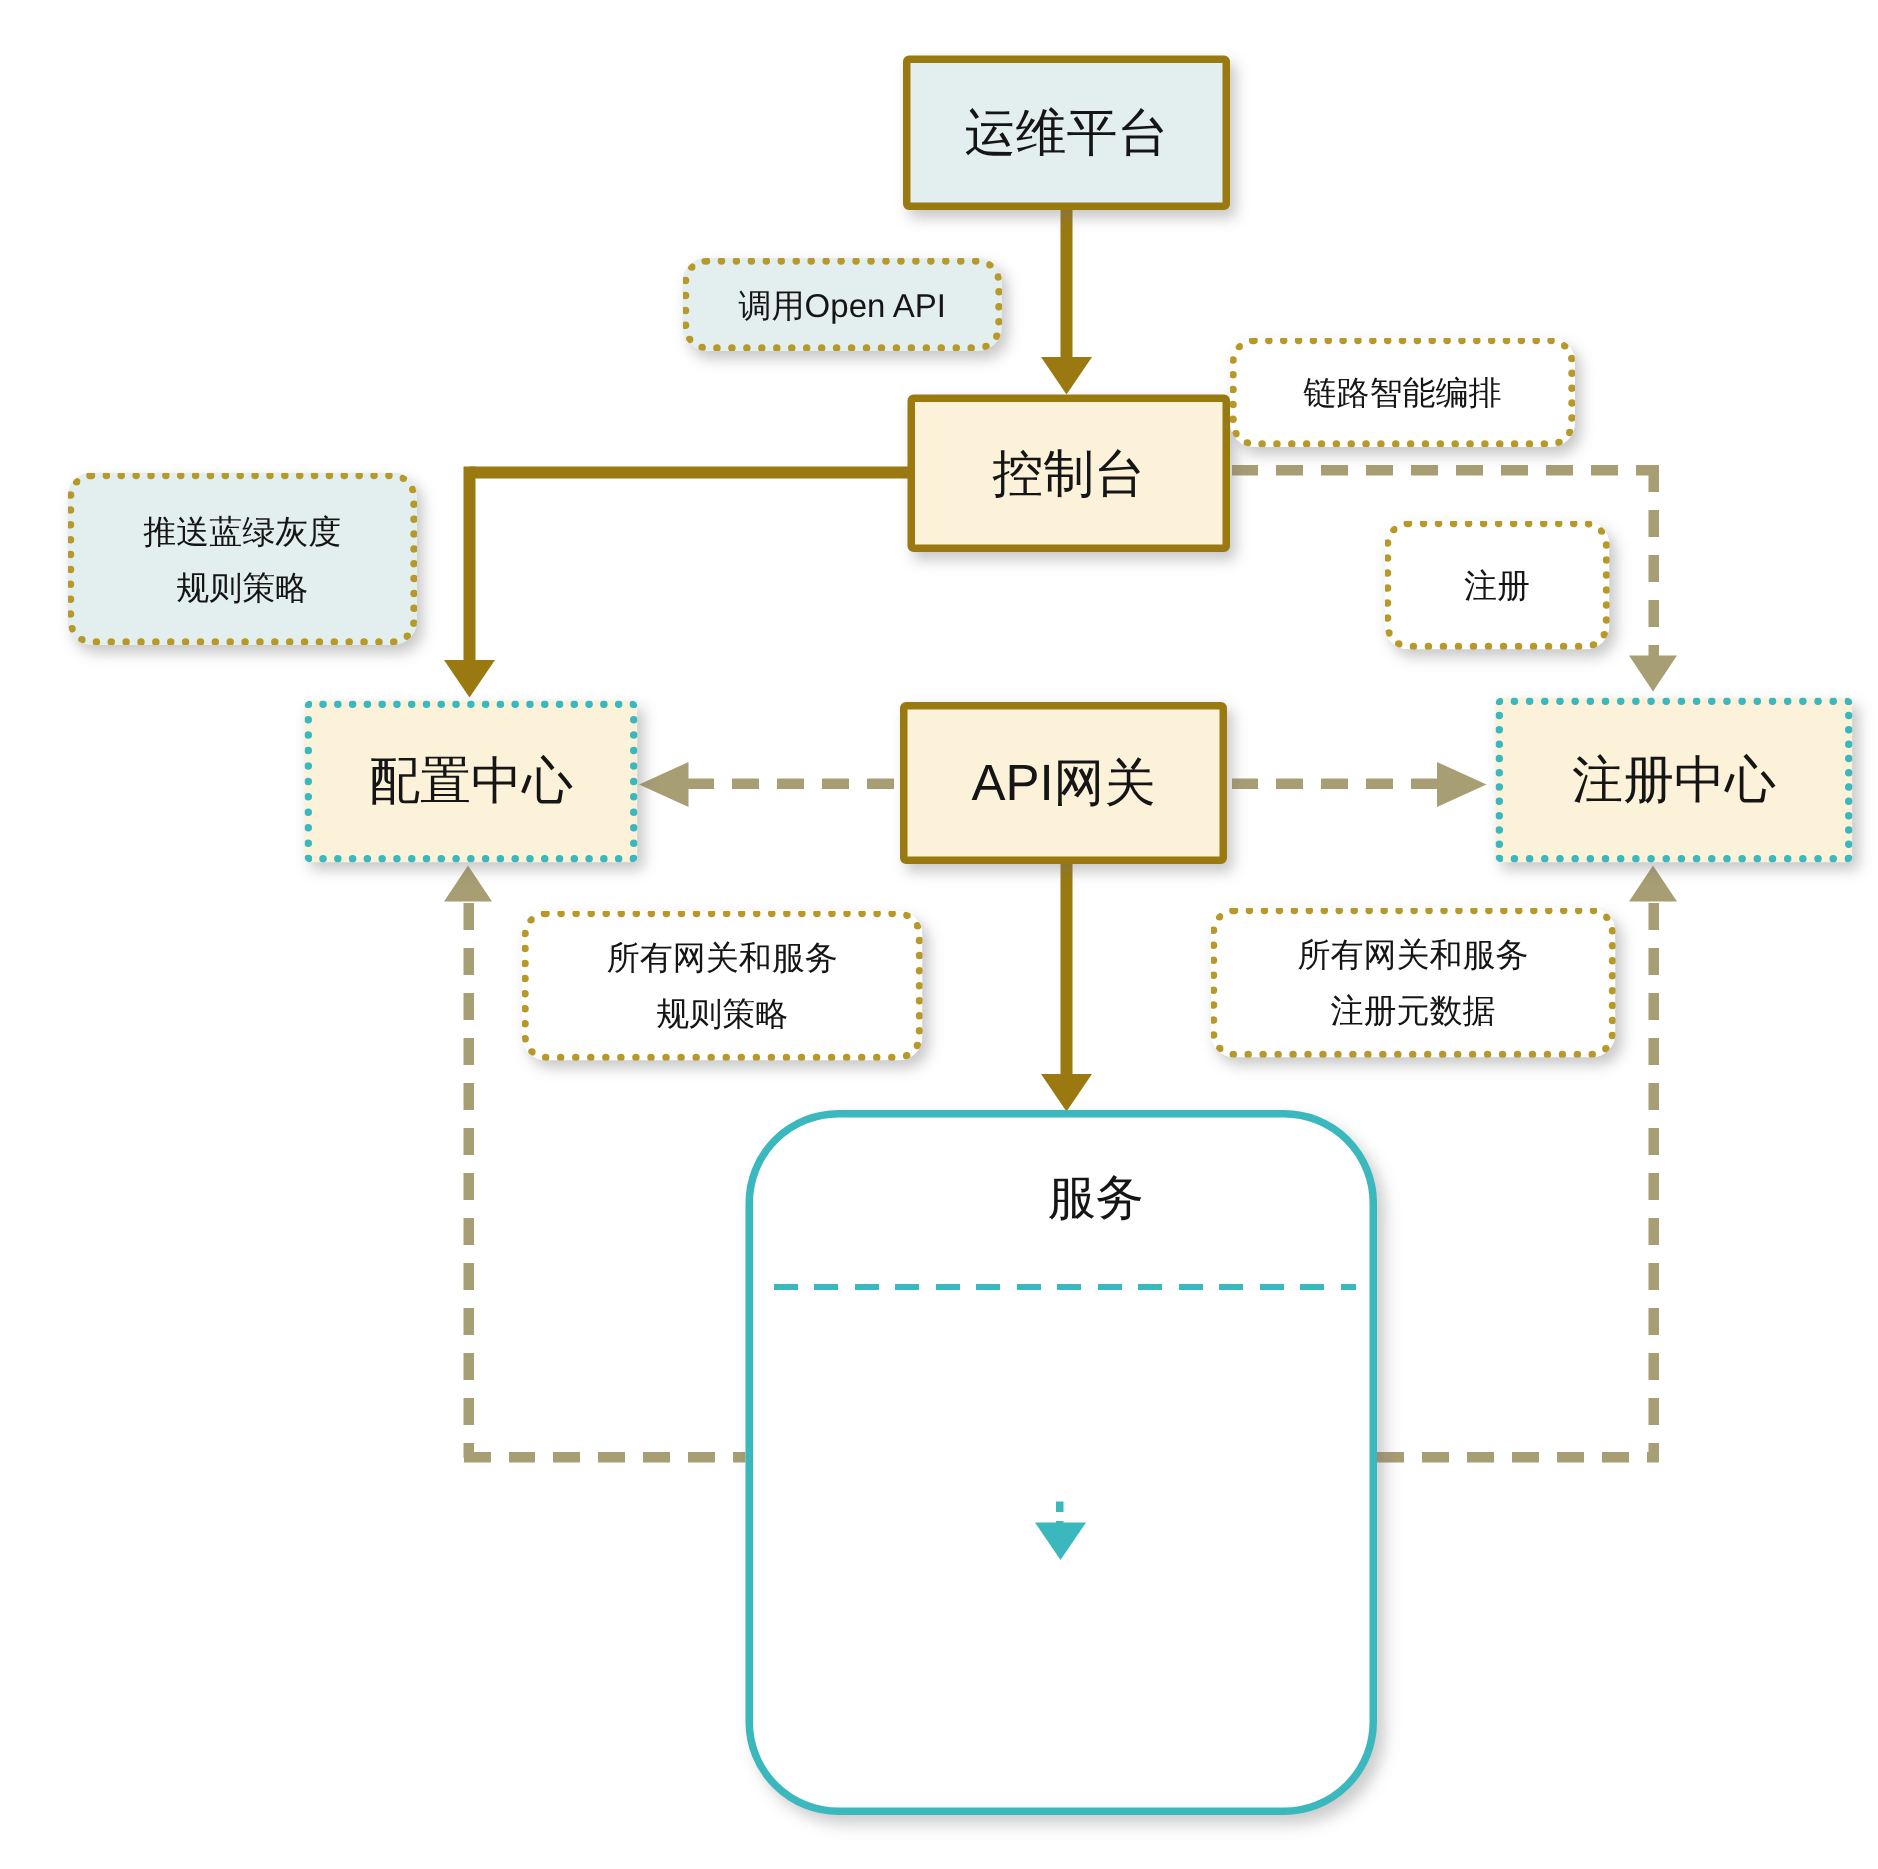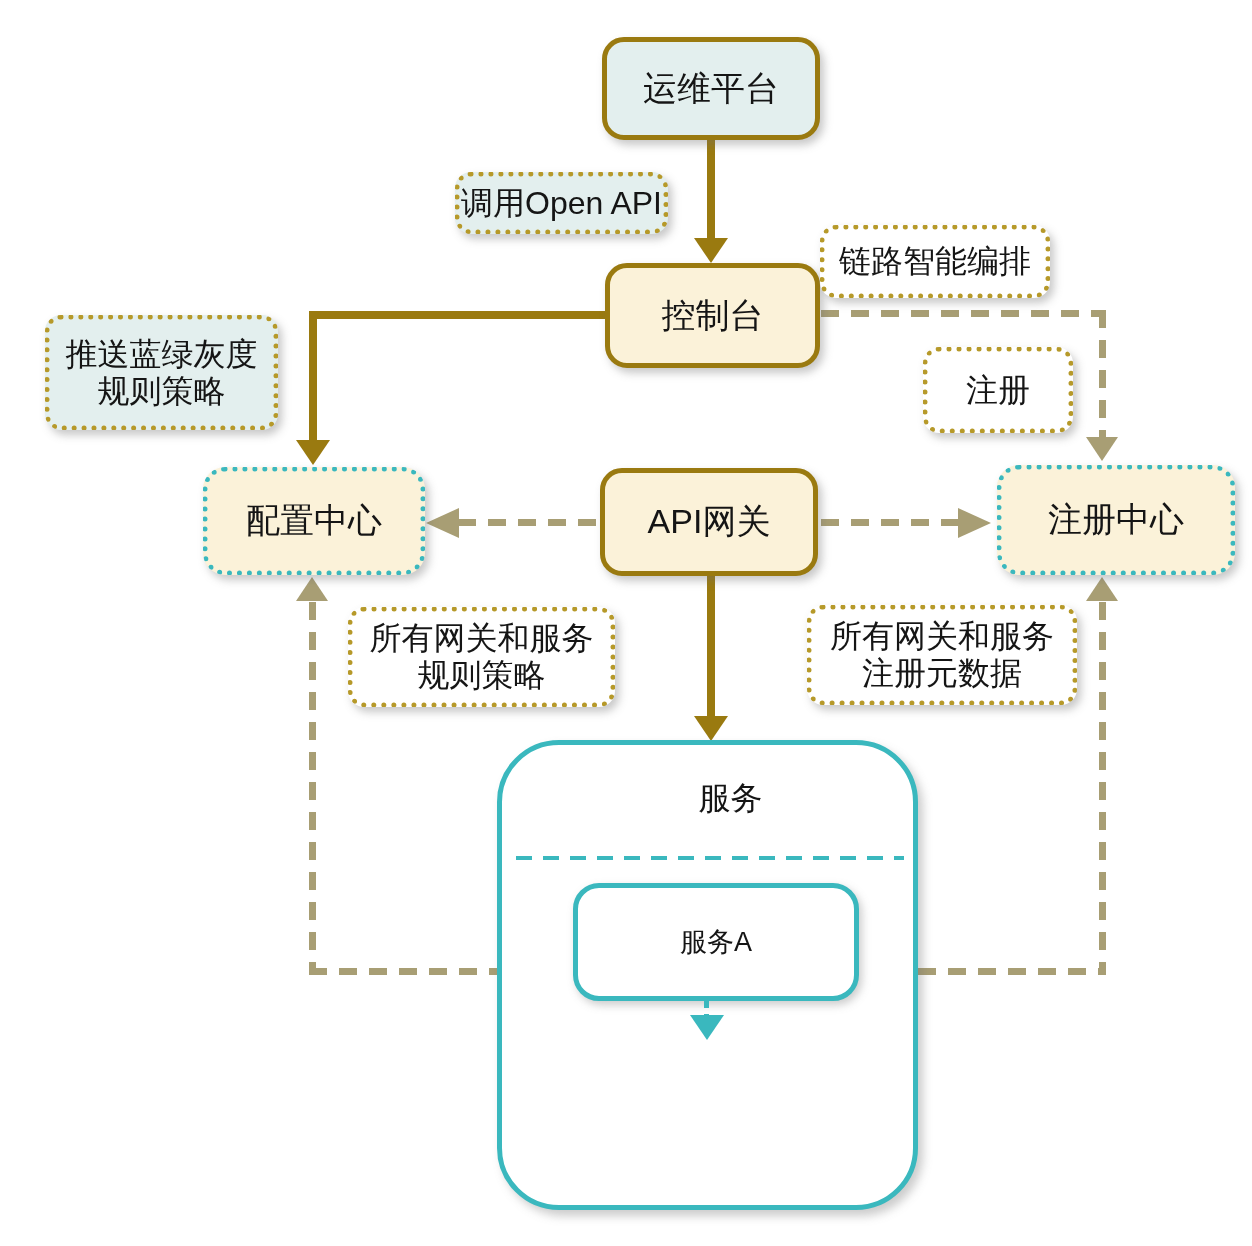--- a/index.html
+++ b/index.html
@@ -21,34 +21,34 @@
     font-family:"Liberation Sans", sans-serif;
     color:var(--text);
     overflow:hidden;
   }
   
   .node{
     position:absolute;
     display:flex;align-items:center;justify-content:center;
     background:var(--cream-fill);
     border:5px solid var(--gold-solid);
-    border-radius:22px;
+    border-radius:4px;
     font-size:34px;
     box-shadow:4px 5px 9px rgba(110,110,110,.38);
   }
   .node.blue{background:var(--blue-fill);}
   .node.teal-dot{border:5px dotted var(--teal);}
   .label{
     position:absolute;
     display:flex;flex-direction:column;align-items:center;justify-content:center;
     text-align:center;
     background:var(--white-fill);
     border:5px dotted var(--gold-dotted);
     border-radius:16px;
-    font-size:32px;
+    font-size:22px;
     line-height:37px;
     box-shadow:4px 5px 9px rgba(110,110,110,.38);
   }
   .label.blue{background:var(--blue-fill);}
   
   .service-group{
     position:absolute;
     left:497px;top:740px;width:421px;height:470px;
     background:var(--white-fill);
     border:5px solid var(--teal);
@@ -166,21 +166,18 @@
   </div>
 
   <div class="label" style="left:807px;top:605px;width:270px;height:100px;">
     <span>所有网关和服务</span>
     <span>注册元数据</span>
   </div>
 
   <div class="service-group">
     <div class="service-title">服务</div>
     <div class="service-divider"></div>
-    <div class="service-inner" style="top:138px;">
-      <span>服务A</span>
-    </div>
   </div>
 
   <div class="ln tdash-v" style="left:704px;top:1001px;height:16px;"></div>
   <div class="arr arr-down-teal" style="left:690px;top:1015px;"></div>
 
 </div>
 
 </body></html>

